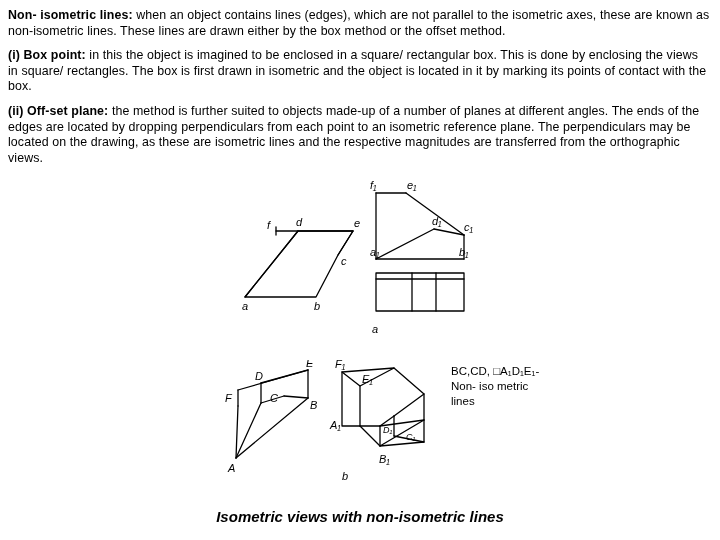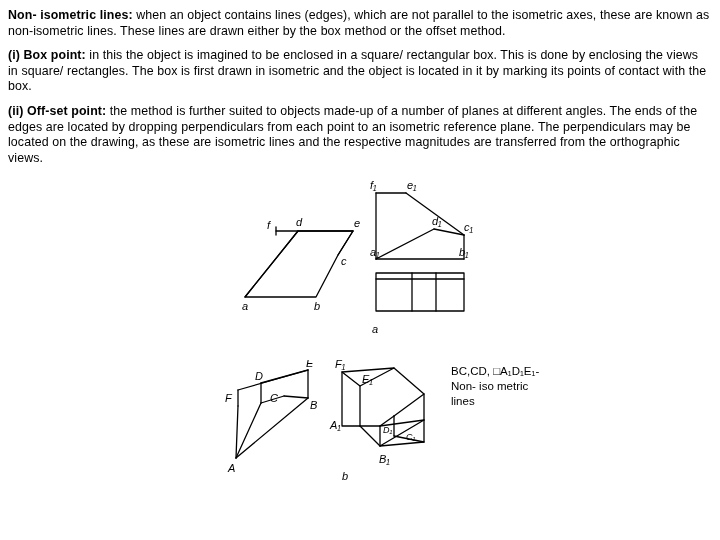--- a/index.html
+++ b/index.html
@@ -71,21 +71,21 @@
 
   <p class="para">
     <b>Non- isometric lines:</b><span> when an object contains lines (edges), which are not parallel to the isometric axes, these are known as non-isometric lines. These lines are drawn either by the box method or the offset method.</span>
   </p>
 
   <p class="para">
     <b>(i) Box point:</b><span> in this the object is imagined to be enclosed in a square/ rectangular box. This is done by enclosing the views in square/ rectangles. The box is first drawn in isometric and the object is located in it by marking its points of contact with the box.</span>
   </p>
 
   <p class="para">
-    <b>(ii) Off-set point:</b><span> the method is further suited to objects made-up of a number of planes at different angles. The ends of the edges are located by dropping perpendiculars from each point to an isometric reference plane. The perpendiculars may be located on the drawing, as these are isometric lines and the respective magnitudes are transferred from the orthographic views.</span>
+    <b>(ii) Off-set plane:</b><span> the method is further suited to objects made-up of a number of planes at different angles. The ends of the edges are located by dropping perpendiculars from each point to an isometric reference plane. The perpendiculars may be located on the drawing, as these are isometric lines and the respective magnitudes are transferred from the orthographic views.</span>
   </p>
 
   <div class="figure-area">
 
     <svg class="fig" width="720" height="200" viewBox="0 0 720 200">
       <g fill="none" stroke="#000" stroke-width="1.3" stroke-linecap="round" stroke-linejoin="round">
 
         <path d="M268 56 L345 56"></path>
         <path d="M290 56 L345 56 L330 80 L308 122 L237 122 Z"></path>
         <path d="M290 56 L237 122"></path>
@@ -172,14 +172,15 @@
 
       <text class="lbl" x="334" y="120" font-size="12">b</text>
 
       <text class="note" x="443" y="15">BC,CD, □A₁D₁E₁-</text>
       <text class="note" x="443" y="30">Non- iso metric</text>
       <text class="note" x="443" y="45">lines</text>
     </svg>
 
   </div>
 
+  <div class="caption">Isometric views with non-isometric lines</div>
 
 </div>
 
 </body></html>

